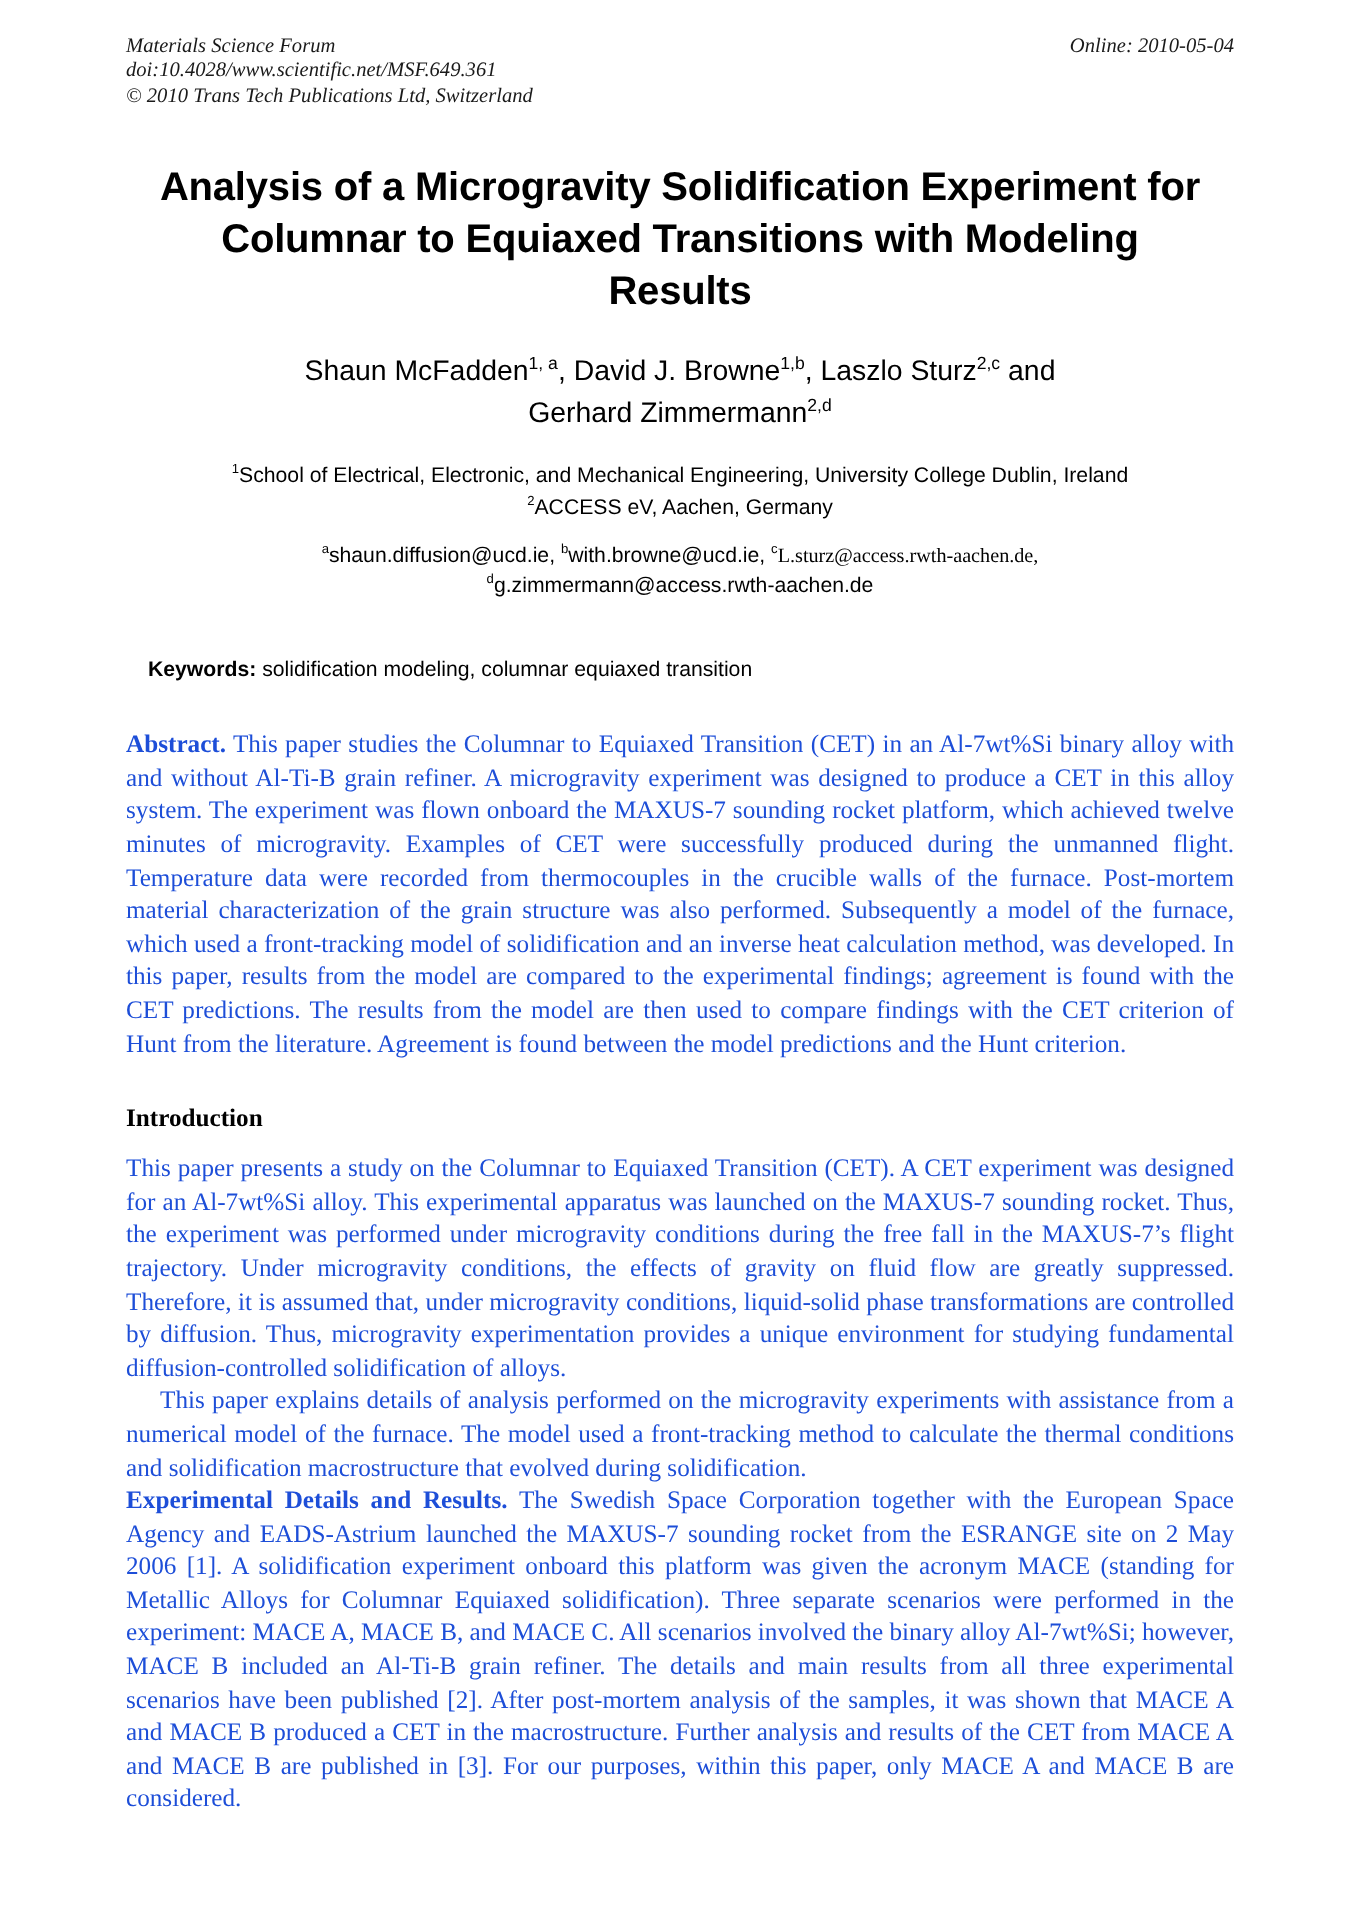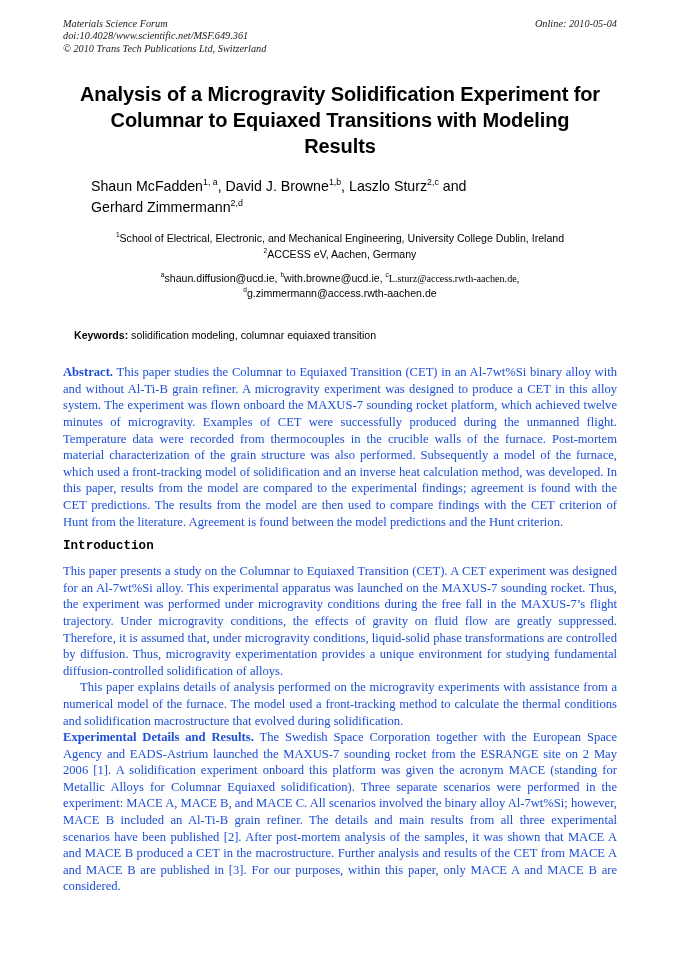--- a/index.html
+++ b/index.html
@@ -53,20 +53,21 @@
     font-family: "Liberation Sans", sans-serif;
     font-weight: bold;
     font-size: 20px;
     line-height: 26px;
     letter-spacing: -0.1px;
   }
 
   
   .authors {
     margin: 17px 28px 0 28px;
+    text-align: center;
     font-family: "Liberation Sans", sans-serif;
     font-size: 14.2px;
     line-height: 21px;
   }
   .authors sup,
   .affil sup,
   .emails sup {
     font-size: 0.62em;
     vertical-align: super;
     line-height: 0;
@@ -122,22 +123,22 @@
     text-justify: inter-word;
     color: #1d4ed8;
   }
   .abstract {
     margin-top: 21px;
   }
   .lead {
     font-weight: bold;
   }
   .sec-head {
-    margin: 8px 0 9px 0;
-    font-family: Liberation Mono, monospace;
+    margin: 21px 0 9px 0;
+    font-family: Liberation Serif, serif;
     font-weight: bold;
     font-size: 12.6px;
     line-height: 16px;
   }
   .indent {
     text-indent: 17px;
   }
   .gap-para {
     margin-top: 0;
   }

